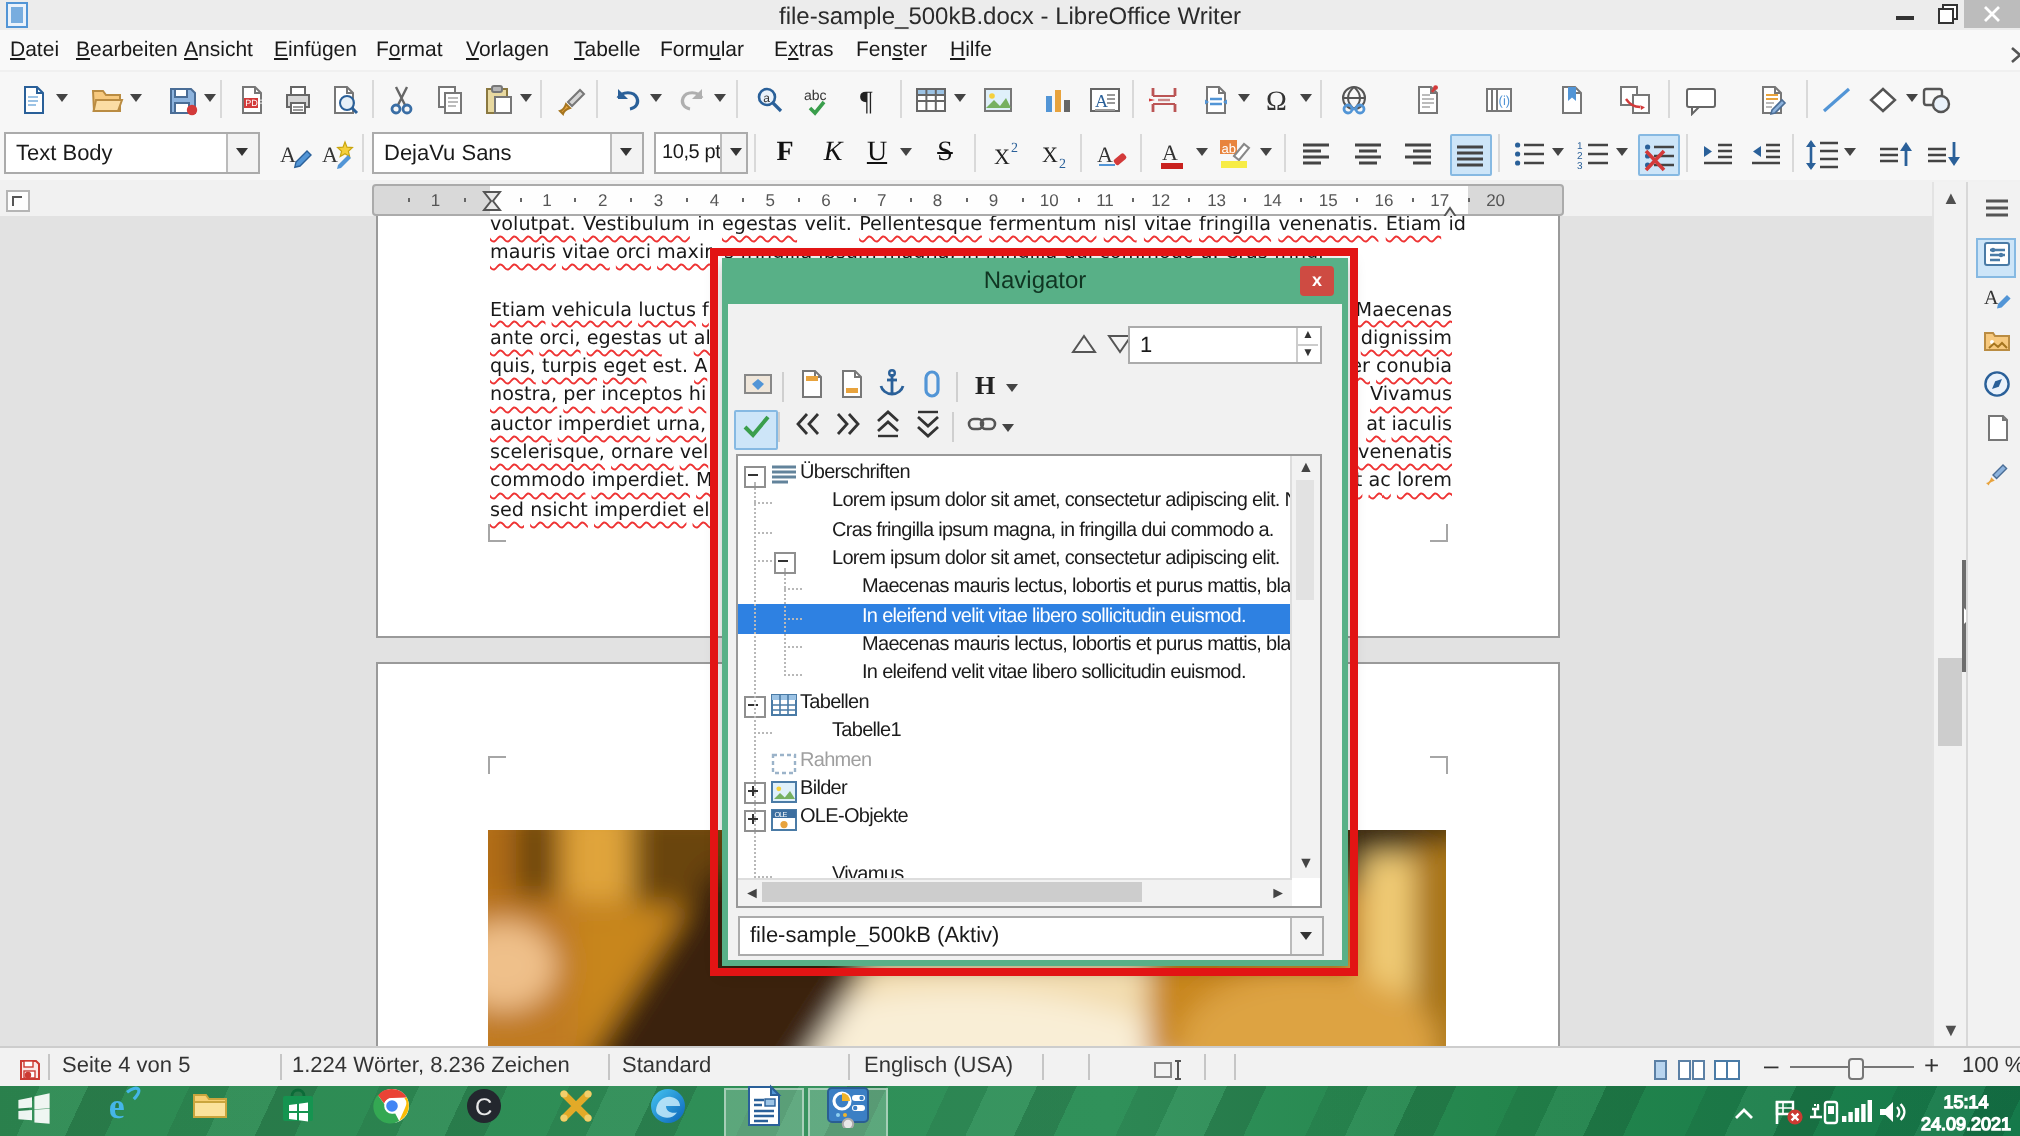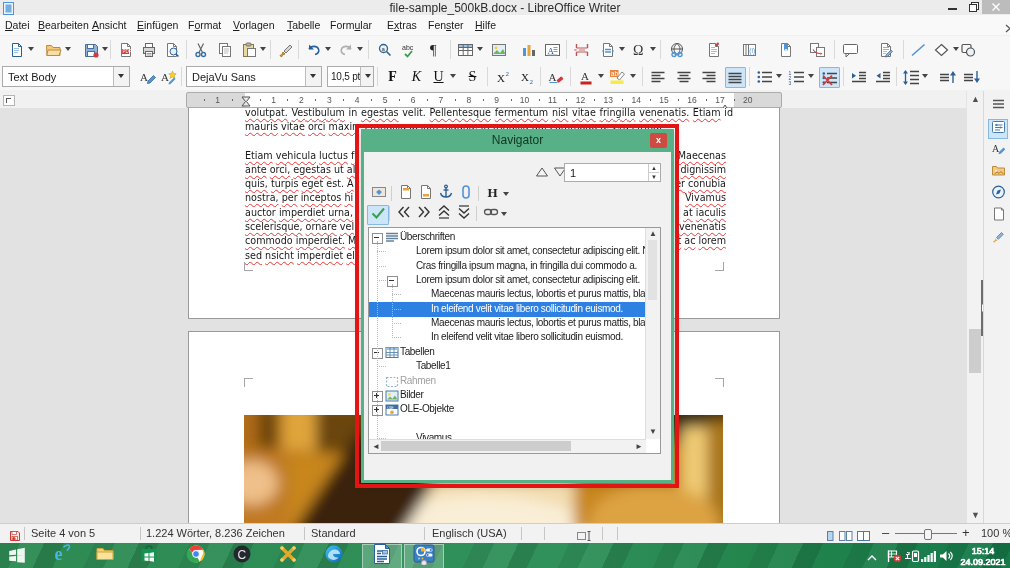--- a/index.html
+++ b/index.html
@@ -1034,20 +1034,26 @@
             <div class="sbarr" style="left:3px;top:1px;">▲</div>
             <div class="sbarr" style="left:3px;top:199px;">▼</div>
             <div style="position:absolute;left:2px;top:12px;width:9px;height:60px;background:#e2e2e2;"></div>
           </div>
           <div class="abs" id="nav-hsb">
             <div class="sbarr" style="left:3px;top:2px;">◄</div>
             <div class="sbarr" style="right:3px;top:2px;">►</div>
             <div style="position:absolute;left:12px;top:1px;width:190px;height:10px;background:#cdcdcd;"></div>
           </div>
         </div>
+        <div class="combo" id="nav-doccombo" style="left: 5px; top: 306px; width: 291px; height: 18px;">
+          <div class="cv">
+            <span>file-sample_500kB (Aktiv)</span>
+          </div>
+          <div class="cbtn"></div>
+        </div>
       </div>
   </div>
 
   <div id="annot" class="abs"></div>
 
   <div id="statusbar" class="abs">
       <div class="abs" style="left: 9px; top: 4px;"><svg width="12" height="12" viewBox="0 0 12 12">
           <path d="M1.5 1.5h7.5l1.5 1.5v7.5h-9z" fill="#fbe9e7" stroke="#cc3b33"></path>
           <rect x="3" y="1.5" width="4.5" height="3" fill="#fff" stroke="#cc3b33" stroke-width=".7"></rect>
           <rect x="3" y="6.5" width="5.5" height="3.5" fill="#fff" stroke="#cc3b33" stroke-width=".7"></rect>

